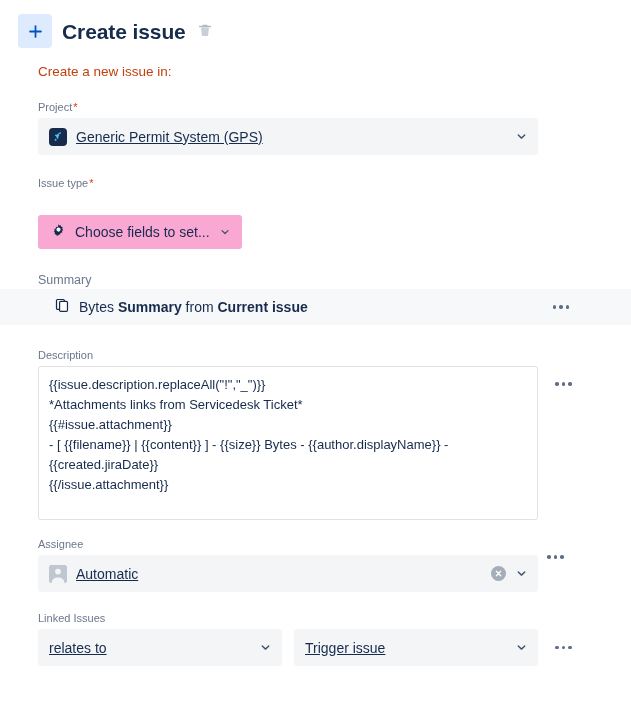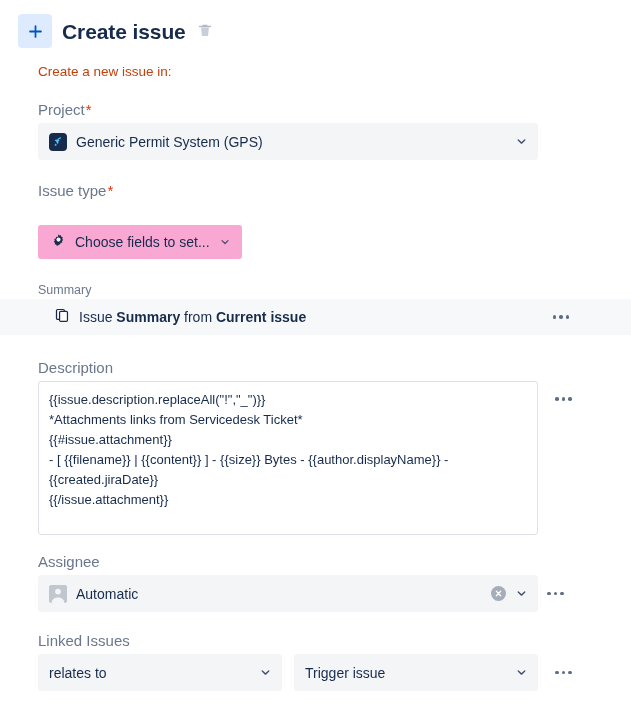--- a/index.html
+++ b/index.html
@@ -54,21 +54,21 @@
   .content {
     padding: 0 0 0 38px;
   }
   .intro {
     font-size: 13.5px;
     color: #c2410c;
     margin-top: 16px;
     margin-bottom: 0;
   }
   .field-label {
-    font-size: 15px;
+    font-size: 11px;
     color: #6b778c;
     margin-bottom: 5px;
     font-weight: normal;
   }
   .field-label .req {
     color: #de350b;
     margin-left: 1px;
   }
   .block { margin-top: 22px; }
 
@@ -78,20 +78,21 @@
     border: none;
     border-radius: 3px;
     height: 37px;
     display: flex;
     align-items: center;
     padding: 0 10px 0 11px;
     box-sizing: border-box;
     cursor: pointer;
     font-size: 14px;
     color: #172b4d;
+    text-decoration: underline;
   }
   .select .val {
     flex: 1;
     display: flex;
     align-items: center;
     gap: 9px;
     overflow: hidden;
     white-space: nowrap;
   }
   .select-wide  { width: 500px; }
@@ -202,21 +203,21 @@
     color: #172b4d;
     resize: none;
     outline: none;
     overflow: hidden;
   }
   .desc-more { margin-top: 16px; }
 
   
   .assignee-row {
     display: flex;
-    align-items: center;
+    align-items: flex-start;
     gap: 9px;
   }
   .assignee-select {
     width: 500px;
   }
   .avatar {
     width: 18px; height: 18px;
     border-radius: 3px;
     background: #c1c7d0;
     display: flex; align-items: flex-end; justify-content: center;
@@ -318,21 +319,21 @@
     <div class="summary-label">Summary</div>
     <div class="summary-row">
       <span class="summary-text">
         <span>
           <svg width="15" height="15" viewBox="0 0 16 16" aria-hidden="true">
             <rect x="1.6" y="1.6" width="8.4" height="10.6" rx="1.2" fill="none" stroke="#172b4d" stroke-width="1.3"></rect>
             <rect x="4.9" y="3.6" width="8.4" height="10.6" rx="1.2" fill="#ffffff" stroke="#172b4d" stroke-width="1.3"></rect>
           </svg>
         </span>
         <span>
-          <span>Issue </span><b>Summary</b><span> from </span><b>Current issue</b>
+          <span>Bytes </span><b>Summary</b><span> from </span><b>Current issue</b>
         </span>
       </span>
       <span class="more-dots" style="margin-left:auto; margin-right:62px;">
           <i></i>
           <i></i>
           <i></i>
         </span>
     </div>
   </div>
 

